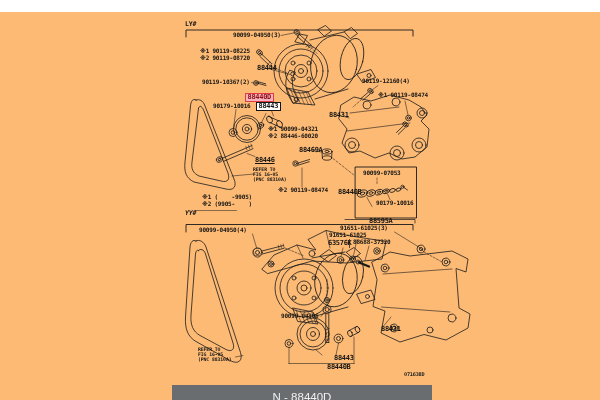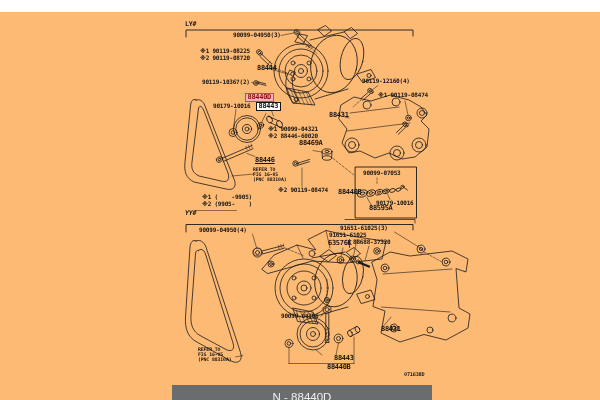--- a/index.html
+++ b/index.html
@@ -308,31 +308,31 @@
       <div class="lbl" style="left: 202px; top: 67px;">90119-10367(2)</div>
       <div class="lbl hl big" style="left: 245px; top: 81px; text-align: right;">88440D</div>
       <div class="lbl" style="left: 213px; top: 91px;">90179-10016</div>
       <div class="lbl boxed big" style="left: 256px; top: 90px;">88443</div>
       <div class="lbl big" style="left: 321px; top: 100px;">88431</div>
       <div class="lbl" style="left: 362px; top: 66px;">90119-12160(4)</div>
       <div class="lbl" style="left: 378px; top: 80px;">※1 90119-08474</div>
       <div class="lbl" style="left: 268px; top: 114px;">※1 90099-04321</div>
       <div class="lbl" style="left: 268px; top: 121px;">※2 88446-60020</div>
       <div class="lbl big" style="left: 247px; top: 145px; text-decoration: underline;">88446</div>
-      <div class="lbl big" style="left: 291px; top: 128px;">88469A</div>
+      <div class="lbl big" style="left: 291px; top: 135px;">88469A</div>
       <div class="lbl tiny" style="left: 253px; top: 156px;">REFER TO
 FIG 16-05
 (PNC 88310A)</div>
       <div class="lbl" style="left: 202px; top: 182px;">※1 (    -9905)</div>
       <div class="lbl" style="left: 202px; top: 189px;">※2 (9905-    )</div>
       <div class="lbl" style="left: 278px; top: 175px;">※2 90119-08474</div>
       <div class="lbl big" style="left: 330px; top: 177px;">88440B</div>
       <div class="lbl" style="left: 363px; top: 158px;">90099-07053</div>
       <div class="lbl" style="left: 376px; top: 188px;">90179-10016</div>
-      <div class="lbl big" style="left: 361px; top: 193px;">88595A</div>
+      <div class="lbl big" style="left: 361px; top: 206px;">88595A</div>
       <div class="lbl tag" style="left: 185px; top: 198px; font-style: italic;">YY#</div>
       <div class="lbl" style="left: 199px; top: 215px;">90099-04950(4)</div>
       <div class="lbl" style="left: 340px; top: 213px;">91651-61025(3)</div>
       <div class="lbl" style="left: 329px; top: 220px;">91651-61025</div>
       <div class="lbl big" style="left: 320px; top: 228px;">63576K</div>
       <div class="lbl" style="left: 353px; top: 227px;">88688-37320</div>
       <div class="lbl" style="left: 281px; top: 301px;">90099-04306</div>
       <div class="lbl big" style="left: 373px; top: 314px;">88431</div>
       <div class="lbl big" style="left: 326px; top: 343px;">88443</div>
       <div class="lbl big" style="left: 319px; top: 352px;">88440B</div>

